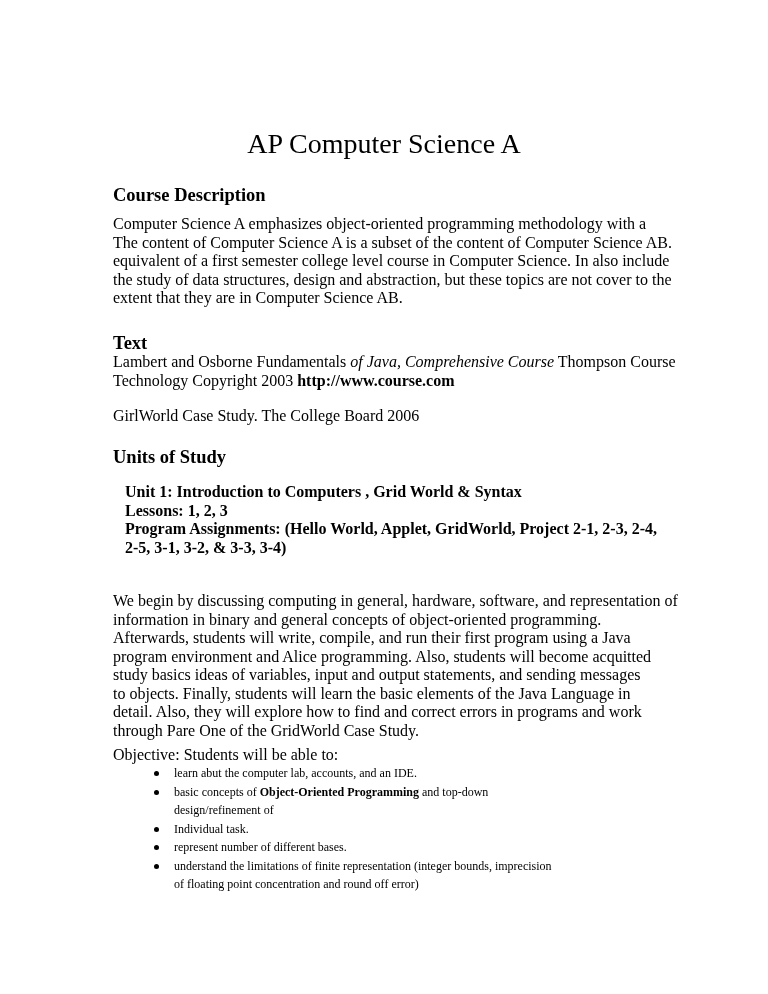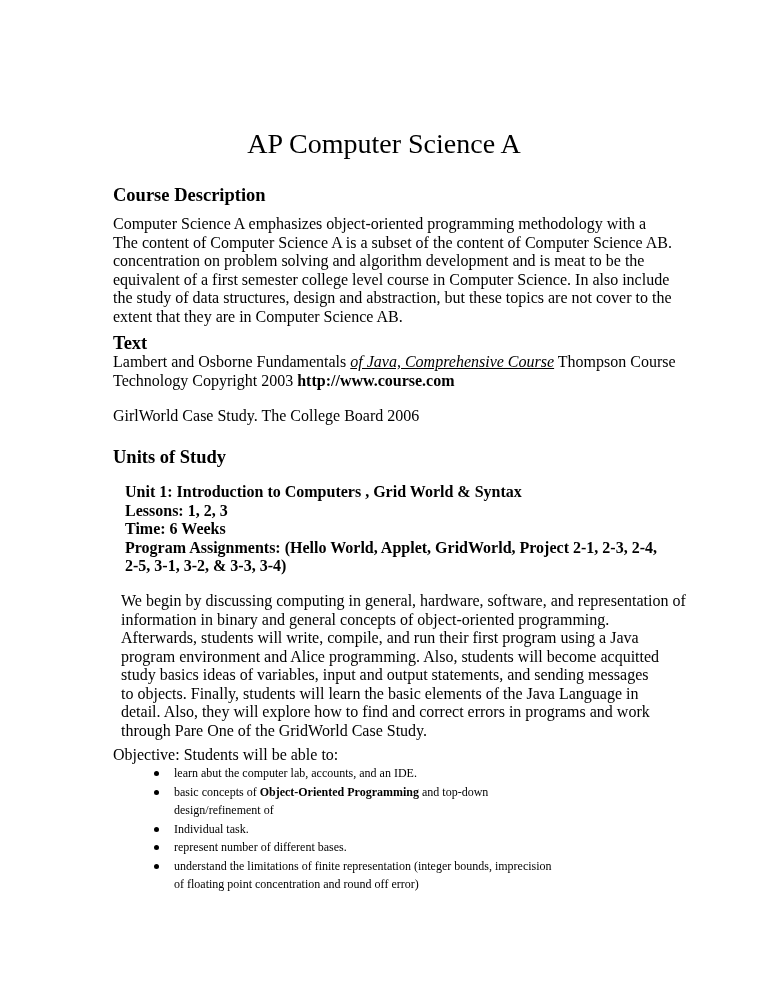--- a/index.html
+++ b/index.html
@@ -14,63 +14,61 @@
       text-align: center; font-size: 28px; line-height: 32px; font-weight: normal;
     }
     .h2 {
       position: absolute; left: 113px; font-weight: bold; font-size: 18.5px; line-height: 22px; text-align: center;
     }
     .p {
       position: absolute; left: 113px; font-size: 16px; line-height: 18.5px; white-space: nowrap;
     }
     .line { display: block; white-space: nowrap; }
     .b { font-weight: bold; }
-    .i { font-style: italic; text-decoration: underline; }
+    .i { font-style: italic; }
     .ul { position: absolute; left: 128px; font-size: 12px; line-height: 18.5px; }
     .li { position: relative; padding-left: 46px; white-space: nowrap; }
     .bullet {
       position: absolute; left: 26px; top: 7px; width: 5px; height: 5px;
       border-radius: 50%; background: #000;
     }
   </style>
 </head>
 <body>
 
 <div class="page">
 
   <div class="title">AP Computer Science A</div>
 
   <div class="h2" style="top:184px;">Course Description</div>
   <div class="p" style="top:215px;">
     <span class="line">Computer Science A emphasizes object-oriented programming methodology with a</span>
     <span class="line">The content of Computer Science A is a subset of the content of Computer Science AB.</span>
-    <span class="line">concentration on problem solving and algorithm development and is meat to be the</span>
     <span class="line">equivalent of a first semester college level course in Computer Science.  In also include</span>
     <span class="line">the study of data structures, design and abstraction, but these topics are not cover to the</span>
     <span class="line">extent that they are in Computer Science AB.</span>
   </div>
 
   <div class="h2" style="top:332px;">Text</div>
   <div class="p" style="top:353px;">
     <span class="line"><span>Lambert and Osborne Fundamentals </span><span class="i">of Java, Comprehensive Course</span><span> Thompson Course</span></span>
     <span class="line"><span>Technology Copyright 2003  </span><span class="b">http://www.course.com</span></span>
   </div>
   <div class="p" style="top:407px;">GirlWorld Case Study.   The College Board 2006</div>
 
   <div class="h2" style="top:446px;">Units of Study</div>
 
   <div class="p b" style="top:483px;margin-left:12px;">
     <span class="line">Unit 1:  Introduction to Computers , Grid World &amp; Syntax</span>
     <span class="line">Lessons:   1, 2, 3</span>
-    <span class="line">Time:    6 Weeks</span>
     <span class="line">Program Assignments:   (Hello World,  Applet, GridWorld, Project 2-1, 2-3, 2-4,</span>
     <span class="line">2-5,  3-1, 3-2,  &amp; 3-3, 3-4)</span>
   </div>
 
-  <div class="p" style="top:592px;margin-left:8px;">
+  <div class="p" style="top:592px;">
     <span class="line">We begin by discussing computing in general, hardware, software, and representation of</span>
     <span class="line">information in binary and general concepts of object-oriented programming.</span>
     <span class="line">Afterwards, students will write, compile, and run their first program using a Java</span>
     <span class="line">program environment and Alice programming.  Also, students will become acquitted</span>
     <span class="line">study basics ideas of variables, input and output statements, and sending messages</span>
     <span class="line">to objects.  Finally, students will learn the basic elements of the Java Language in</span>
     <span class="line">detail.  Also, they will explore how to find and correct errors in programs and work</span>
     <span class="line">through Pare One of the GridWorld Case Study.</span>
   </div>
 

